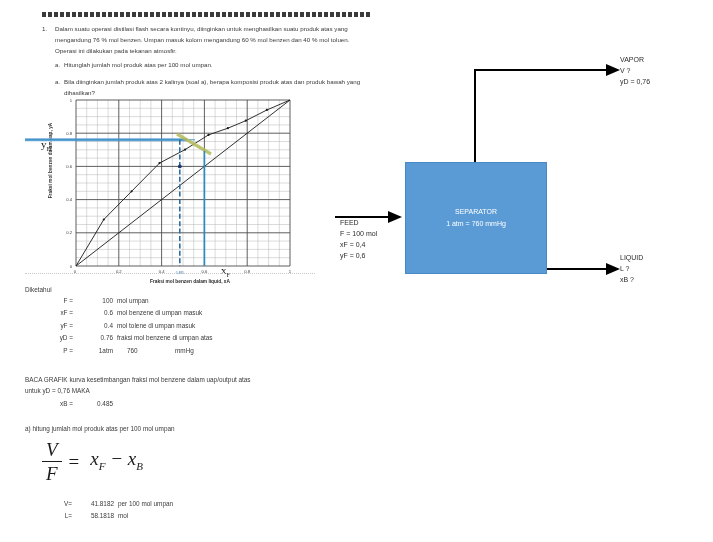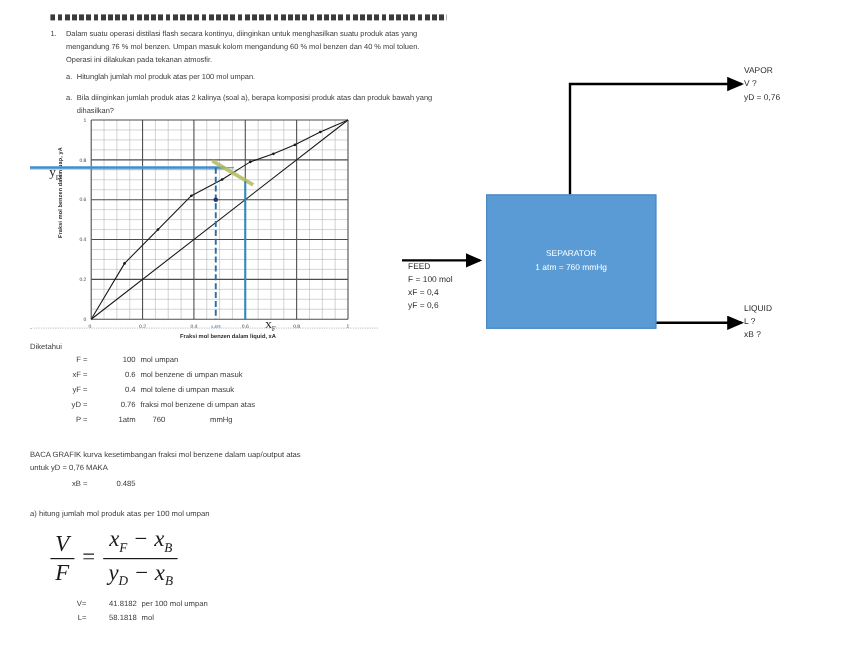--- a/index.html
+++ b/index.html
@@ -317,25 +317,20 @@
       <div class="num">V</div>
       <div class="den">F</div>
     </div>
     <div class="eqsign">=</div>
     <div class="frac">
       <div class="num">
         <span><span>x</span><sub>F</sub></span>
         <span>−</span>
         <span><span>x</span><sub>B</sub></span>
       </div>
-      <div class="den">
-        <span><span>y</span><sub>D</sub></span>
-        <span>−</span>
-        <span><span>x</span><sub>B</sub></span>
-      </div>
     </div>
   </div>
 
   <div class="results">
     <div class="rrow">
       <div class="r-lbl">V=</div>
       <div class="r-val">41.8182</div>
       <div class="r-txt">per 100 mol umpan</div>
     </div>
     <div class="rrow">

